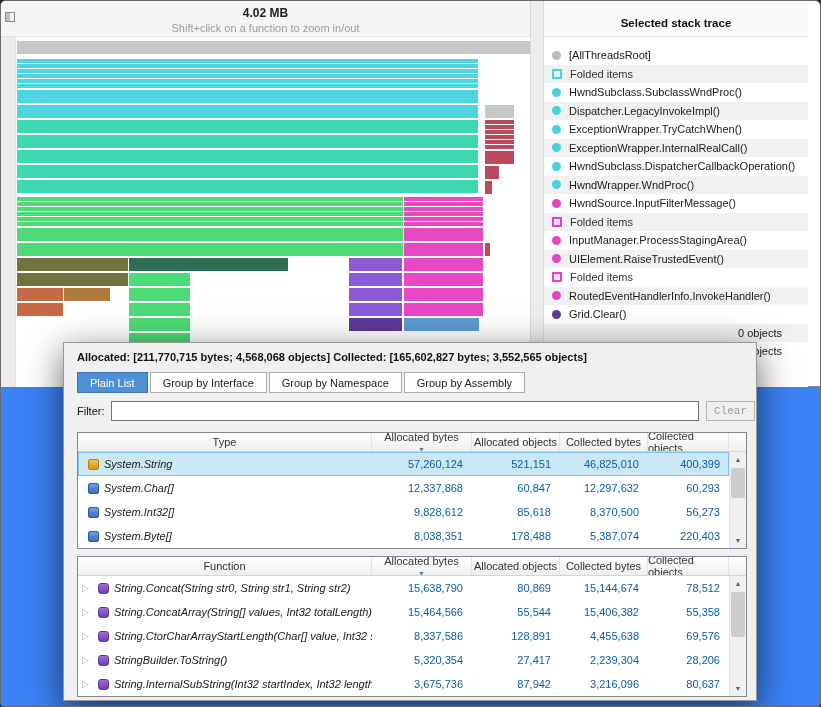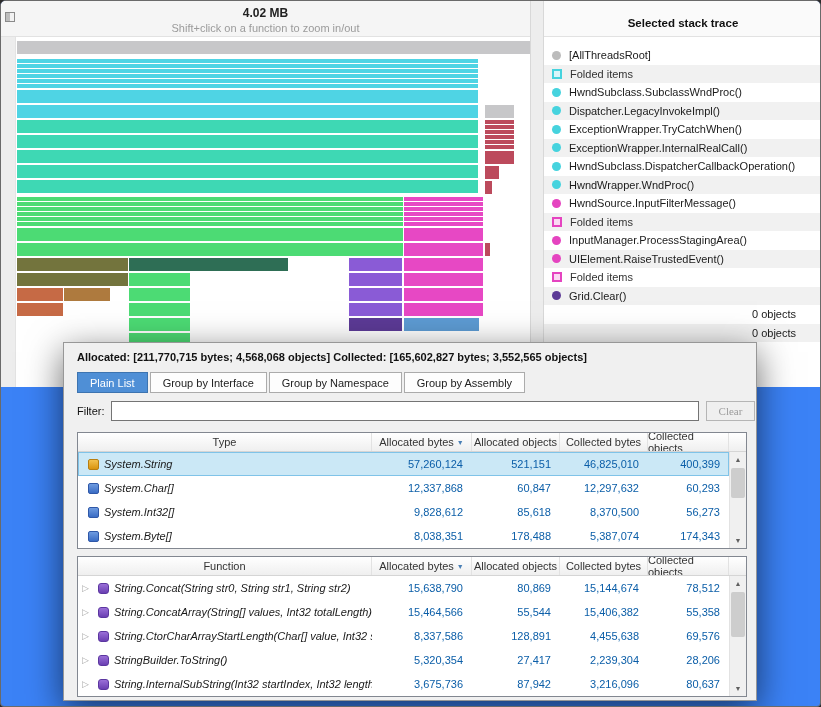--- a/index.html
+++ b/index.html
@@ -22,21 +22,21 @@
 
   .left-gutter { position:absolute; left:0; top:36px; width:15px; height:350px;
                  background:#ededed; border-right:1px solid #e3e3e3; z-index:1; }
 
   .flame-area { position:absolute; left:0; top:0; width:529px; height:386px; background:#fff; }
   .fbar { position:absolute; }
 
   .splitter { position:absolute; left:529px; top:0; width:14px; height:386px;
               background:#ededed; border-left:1px solid #d8d8d8; border-right:1px solid #d8d8d8; z-index:2; }
 
-  .stack-panel { position:absolute; left:543px; top:0; right:0; height:386px; background:#fff; }
+  .stack-panel { position:absolute; left:543px; top:0; right:14px; height:386px; background:#fff; }
   .stack-header { height:36px; background:#fafafa; border-bottom:1px solid #e2e2e2;
                   font-weight:bold; font-size:11.5px; color:#111;
                   display:flex; align-items:flex-end; justify-content:center; padding-bottom:7px; }
   .stack-list { position:absolute; left:0; top:36px; right:0; bottom:0; padding-top:9px; overflow:hidden; }
   .srow { height:18.5px; display:flex; align-items:center; padding-left:8px; gap:8px; }
   .srow:nth-child(even) { background:#f1f1f1; }
   .srow.partial { justify-content:flex-end; padding-right:26px; }
   .dot { width:9px; height:9px; border-radius:50%; flex:none; }
   .folded-icon { width:10px; height:10px; border:2px solid; flex:none; }
   .stext { font-size:11px; color:#1a1a1a; white-space:nowrap; }
@@ -48,30 +48,30 @@
             box-shadow:0 10px 34px rgba(0,0,0,0.6); z-index:10; }
   .summary { position:absolute; left:13px; top:8px; font-size:11px; font-weight:bold; color:#111; white-space:nowrap; }
   .tabs { position:absolute; left:13px; top:29px; display:flex; gap:2px; }
   .tab { height:21px; padding:0 12px; font-size:11px; font-family:inherit;
          background:#fdfdfd; border:1px solid #ababab; color:#222; }
   .tab.active { background:#4f8fd6; border-color:#3d74b0; color:#fff; }
   .filter-label { position:absolute; left:13px; top:62px; font-size:11px; color:#111; }
   .filter-input { position:absolute; left:47px; top:58px; width:588px; height:20px;
                   border:1px solid #747474; background:#fff; font-size:11px; padding:0 4px; font-family:inherit; }
   .clear-btn { position:absolute; left:642px; top:58px; width:49px; height:20px;
-               background:#efefef; border:1px solid #b5b5b5; color:#9b9b9b; font-size:11px; font-family:Liberation Serif, serif; }
+               background:#efefef; border:1px solid #b5b5b5; color:#9b9b9b; font-size:11px; font-family:Liberation Mono, monospace; }
 
   .table { position:absolute; left:13px; width:670px; background:#fff; border:1px solid #828790; }
   .table.types { top:89px; height:117px; }
   .table.functions { top:213px; height:141px; }
   .thead { position:absolute; left:0; top:0; right:0; height:19px; display:flex;
            background:linear-gradient(#ffffff,#efefef); border-bottom:1px solid #d5d5d5; }
   .th { display:flex; align-items:center; justify-content:center; gap:3px;
         font-size:11px; color:#333; border-right:1px solid #e2e2e2; overflow:hidden; }
-  .th:nth-child(1){ width:294px; } .th:nth-child(2){ width:100px; }
+  .th:nth-child(1){ width:294px; } .th:nth-child(2){ width:100px;flex-direction:column; }
   .th:nth-child(3){ width:88px; }  .th:nth-child(4){ width:88px; }
   .th:nth-child(5){ width:81px; }  .th.filler{ flex:1; border-right:none; }
   .sort { font-size:7px; color:#4a7fb5; }
   .tbody { position:absolute; left:0; top:19px; right:17px; bottom:0; overflow:hidden; }
   .trow { height:24px; display:flex; align-items:center; }
   .trow.selected { background:#cbe8f6; box-shadow:inset 0 0 0 1px #7fc3e8; }
   .cell { font-size:11px; white-space:nowrap; overflow:hidden; }
   .cell.name { width:294px; display:flex; align-items:center; gap:5px; padding-left:10px; }
   .functions .cell.name { padding-left:4px; }
   .cell.num { color:#0b5ea8; text-align:right; padding-right:9px; }
@@ -220,20 +220,24 @@
           </div>
           <div class="srow">
             <span class="dot" style="background: rgb(229, 68, 192);"></span>
             <span class="stext">UIElement.RaiseTrustedEvent()</span>
           </div>
           <div class="srow">
             <span class="folded-icon" style="background: rgb(251, 217, 243); border-color: rgb(229, 68, 192);"></span>
             <span class="stext italic">Folded items</span>
           </div>
           <div class="srow">
+            <span class="dot" style="background: rgb(229, 68, 192);"></span>
+            <span class="stext">RoutedEventHandlerInfo.InvokeHandler()</span>
+          </div>
+          <div class="srow">
             <span class="dot" style="background: rgb(92, 58, 150);"></span>
             <span class="stext">Grid.Clear()</span>
           </div>
           <div class="srow partial">
             <span class="stext">0 objects</span>
           </div>
           <div class="srow partial">
             <span class="stext">0 objects</span>
           </div>
         </div>
@@ -305,21 +309,21 @@
             <div class="cell num">56,273</div>
           </div>
           <div class="trow">
             <div class="cell name">
               <span class="ticon array"></span>
               <span class="tname">System.Byte[]</span>
             </div>
             <div class="cell num">8,038,351</div>
             <div class="cell num">178,488</div>
             <div class="cell num">5,387,074</div>
-            <div class="cell num">174,343</div>
+            <div class="cell num">220,403</div>
           </div>
         </div>
       <div class="scrollbar">
         <div class="sb-btn up">▲</div>
         <div class="sb-thumb"></div>
         <div class="sb-btn down">▼</div>
       </div>
     </div>
 
     <div class="table functions">

